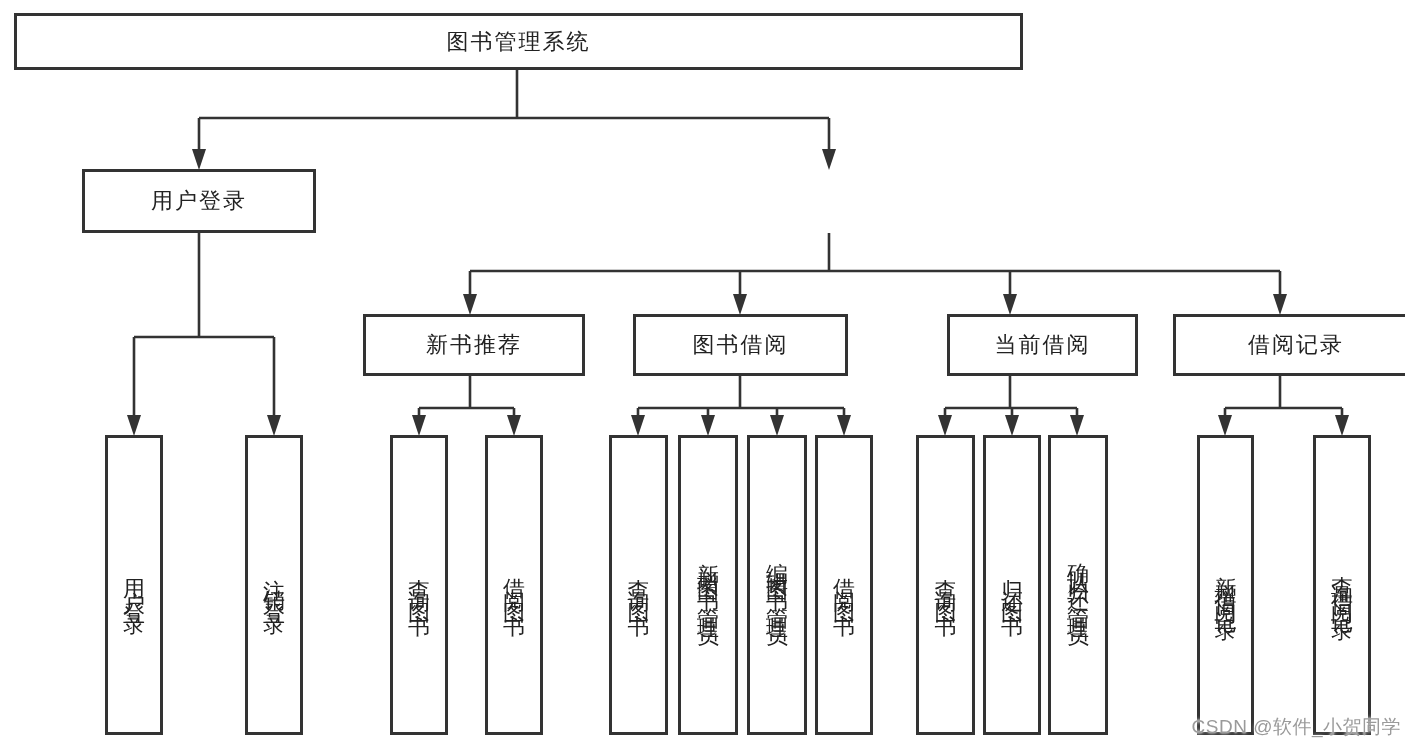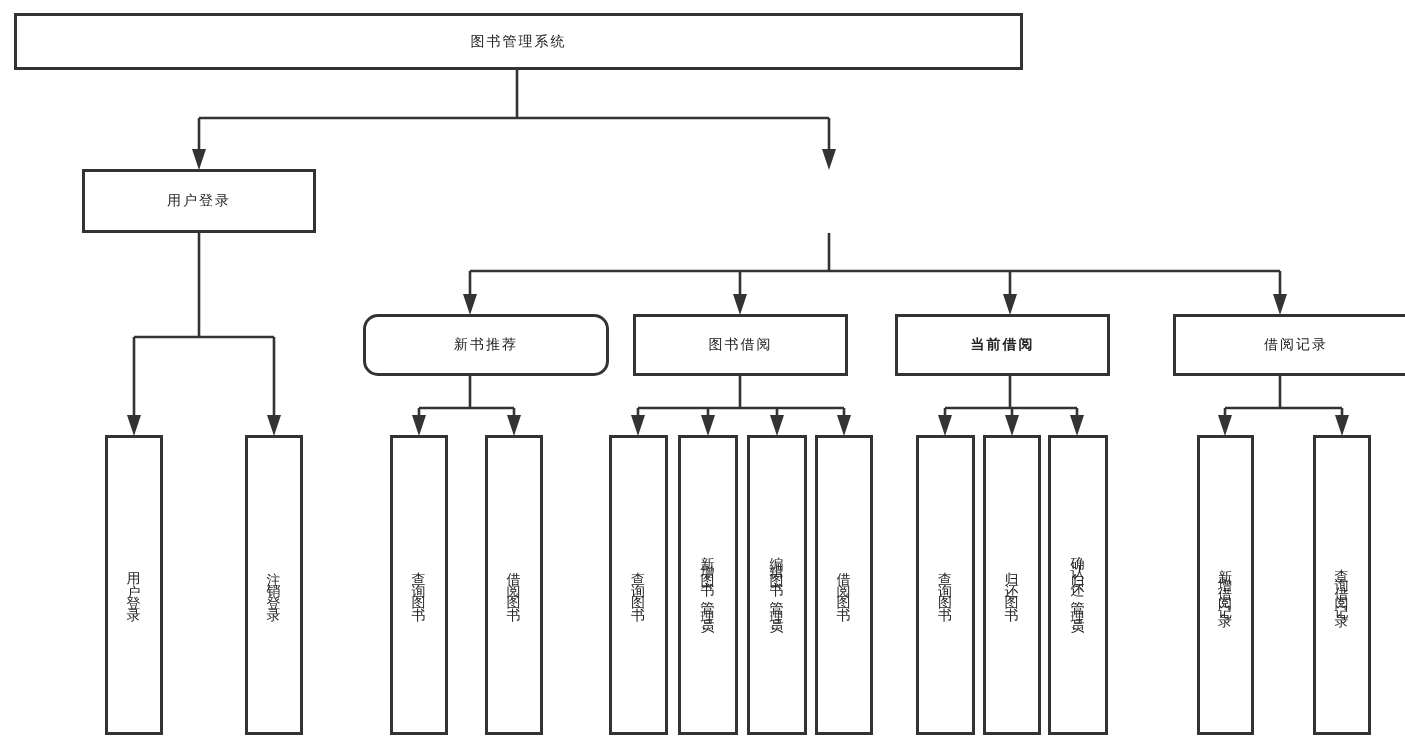--- a/index.html
+++ b/index.html
@@ -24,21 +24,21 @@
   .node {
     position: absolute;
     box-sizing: border-box;
     border: 3px solid #333333;
     background: #ffffff;
     color: #222222;
     display: flex;
     align-items: center;
     justify-content: center;
     z-index: 2;
-    font-size: 14px;
+    font-size: 22px;
     letter-spacing: 2px;
     text-align: center;
     white-space: nowrap;
   }
   .node.v {
     writing-mode: vertical-rl;
     letter-spacing: 12px;
     white-space: normal;
     line-height: 1;
   }
@@ -91,37 +91,38 @@
       <polygon points="1070,415 1084,415 1077,436"></polygon>
       <polygon points="1218,415 1232,415 1225,436"></polygon>
       <polygon points="1335,415 1349,415 1342,436"></polygon>
     </g>
   </svg>
 
   <div class="node" style="left:14px; top:13px; width:1009px; height:57px;">图书管理系统</div>
 
   <div class="node" style="left:82px; top:169px; width:234px; height:64px;">用户登录</div>
 
-  <div class="node" style="left:363px; top:314px; width:246px; height:62px;border-radius:15px;">新书推荐</div>
+  <div class="node" style="left:363px; top:314px; width:222px; height:62px;">新书推荐</div>
   <div class="node" style="left:633px; top:314px; width:215px; height:62px;">图书借阅</div>
-  <div class="node" style="left:895px; top:314px; width:215px; height:62px;font-weight:bold;">当前借阅</div>
+  <div class="node" style="left:947px; top:314px; width:191px; height:62px;">当前借阅</div>
   <div class="node" style="left:1173px; top:314px; width:246px; height:62px;">借阅记录</div>
 
   <div class="node v" style="left:105px; top:435px; width:58px; height:300px;">用户登录</div>
   <div class="node v" style="left:245px; top:435px; width:58px; height:300px;">注销登录</div>
 
   <div class="node v" style="left:390px; top:435px; width:58px; height:300px;">查询图书</div>
   <div class="node v" style="left:485px; top:435px; width:58px; height:300px;">借阅图书</div>
 
   <div class="node v" style="left:609px; top:435px; width:59px; height:300px;">查询图书</div>
   <div class="node v tight" style="left:678px; top:435px; width:60px; height:300px;">新增图书（管理员）</div>
   <div class="node v tight" style="left:747px; top:435px; width:60px; height:300px;">编辑图书（管理员）</div>
   <div class="node v" style="left:815px; top:435px; width:58px; height:300px;">借阅图书</div>
 
   <div class="node v" style="left:916px; top:435px; width:59px; height:300px;">查询图书</div>
   <div class="node v" style="left:983px; top:435px; width:58px; height:300px;">归还图书</div>
   <div class="node v tight" style="left:1048px; top:435px; width:60px; height:300px;">确认归还（管理员）</div>
 
   <div class="node v tight" style="left:1197px; top:435px; width:57px; height:300px;">新增借阅记录</div>
   <div class="node v tight" style="left:1313px; top:435px; width:58px; height:300px;">查询借阅记录</div>
 
+  <div class="watermark">CSDN @软件_小贺同学</div>
 
 </div>
 
 </body></html>

